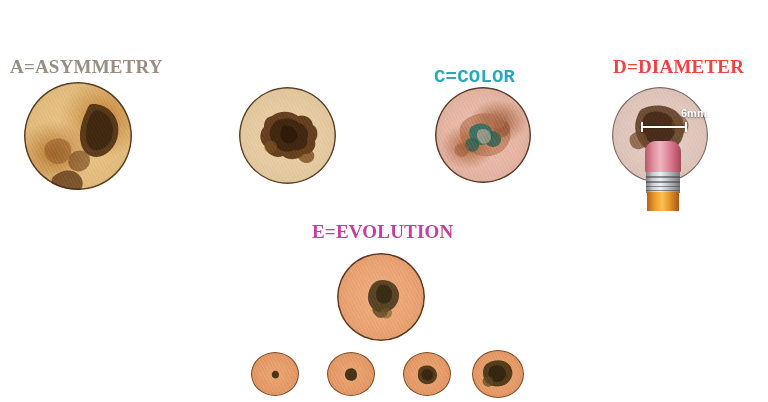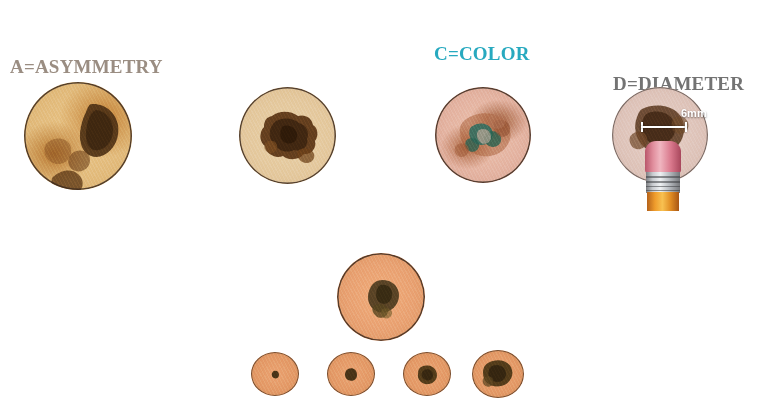--- a/index.html
+++ b/index.html
@@ -159,39 +159,39 @@
       <path d="M37 34 C45 30 54 31 60 36 C67 38 71 45 68 52 C70 59 63 65 55 63
                C47 67 38 63 35 56 C29 52 29 40 37 34 Z" fill="#3c2310" opacity="0.9"></path>
       <path d="M44 39 C51 37 57 41 58 47 C59 54 53 58 47 56 C41 54 39 45 44 39 Z" fill="#2a1808" opacity="0.8"></path>
       <path d="M62 62 C70 60 77 65 75 71 C73 77 64 78 60 72 C57 68 58 63 62 62 Z" fill="#6b4019" opacity="0.75"></path>
       <path d="M28 55 C33 52 39 55 38 61 C37 66 31 68 27 64 C24 61 25 57 28 55 Z" fill="#7a4c20" opacity="0.6"></path>
     </svg>
     <div class="skin-tex"></div>
     <div class="lesion-ring"></div>
   </div>
 
-  <div class="panel-label" id="label-color" style="left:434px; top:44px; color:#27a9bf;">C=COLOR</div>
+  <div class="panel-label" id="label-color" style="left:434px; top:68px; color:#27a9bf;font-family:Liberation Mono, monospace;">C=COLOR</div>
 
   <div class="lesion" id="lesion-color" style="left:435px; top:87px; width:96px; height:96px;">
     <svg width="96" height="96" viewBox="0 0 96 96" class="blob">
       <path d="M30 33 C40 25 55 24 65 30 C74 35 78 46 74 55 C70 65 58 71 47 69
                C35 67 26 58 25 47 C24 40 26 36 30 33 Z" fill="#a9603c" opacity="0.55"></path>
       <path d="M36 40 C44 34 54 36 57 43 C60 51 54 58 46 58 C37 58 31 47 36 40 Z" fill="#2f6b5e" opacity="0.88"></path>
       <path d="M52 46 C58 42 65 45 66 51 C67 58 60 62 54 59 C48 56 47 50 52 46 Z" fill="#27604f" opacity="0.82"></path>
       <path d="M33 52 C39 49 45 53 44 59 C43 65 36 67 32 62 C29 58 30 54 33 52 Z" fill="#2b6152" opacity="0.8"></path>
       <path d="M61 34 C68 31 75 35 75 42 C75 49 68 52 63 48 C58 44 57 36 61 34 Z" fill="#8d4e31" opacity="0.55"></path>
       <path d="M24 57 C31 55 36 60 33 66 C30 72 22 71 20 65 C19 60 21 58 24 57 Z" fill="#9a5634" opacity="0.5"></path>
       <path d="M55 28 C62 25 70 29 70 35 C70 41 62 44 57 40 C53 36 52 30 55 28 Z" fill="#b57a60" opacity="0.45"></path>
       <path d="M44 43 C50 40 56 44 56 50 C56 56 49 59 45 55 C41 51 41 45 44 43 Z" fill="#d8b4a4" opacity="0.55"></path>
     </svg>
     <div class="skin-tex"></div>
     <div class="lesion-ring"></div>
   </div>
 
-  <div class="panel-label" id="label-diameter" style="left:613px; top:74px; color:#737373;">D=DIAMETER</div>
+  <div class="panel-label" id="label-diameter" style="left:613px; top:57px; color:#ef4444;">D=DIAMETER</div>
 
   <div class="lesion" id="lesion-diameter" style="left:612px; top:87px; width:96px; height:96px;">
     <svg width="96" height="96" viewBox="0 0 96 96" class="blob">
       <path d="M30 22 C42 16 58 18 66 26 C74 34 74 48 67 57 C60 66 46 69 36 63
                C26 57 21 44 24 33 C26 27 27 24 30 22 Z" fill="#5a3a22" opacity="0.88"></path>
       <path d="M36 26 C47 22 58 26 62 35 C66 44 61 54 51 57 C41 60 31 53 30 43
                C29 34 32 28 36 26 Z" fill="#402714" opacity="0.85"></path>
       <path d="M22 46 C29 42 37 47 35 55 C33 63 23 65 19 58 C16 52 18 48 22 46 Z" fill="#6b4526" opacity="0.7"></path>
       <path d="M64 30 C72 28 78 34 76 41 C74 48 65 49 61 43 C58 38 60 31 64 30 Z" fill="#6e4829" opacity="0.62"></path>
     </svg>
@@ -211,20 +211,21 @@
     <div class="eraser"></div>
     <div class="ferrule">
       <div class="rib" style="top:22%"></div>
       <div class="rib" style="top:44%"></div>
       <div class="rib" style="top:66%"></div>
       <div class="rib" style="top:86%"></div>
     </div>
     <div class="barrel"></div>
   </div>
 
+  <div class="panel-label" id="label-evolution" style="left:312px; top:222px; color:#c4419a;">E=EVOLUTION</div>
 
   <div class="lesion" id="lesion-evolution" style="left:337px; top:253px; width:88px; height:88px;">
     <svg width="88" height="88" viewBox="0 0 88 88" class="blob">
       <path d="M40 28 C49 25 58 29 61 37 C64 45 60 54 52 58 C44 62 35 58 32 50
                C29 42 33 31 40 28 Z" fill="#4a3a1e" opacity="0.92"></path>
       <path d="M44 32 C51 31 56 36 55 43 C54 50 47 53 42 49 C37 45 39 33 44 32 Z" fill="#332710" opacity="0.85"></path>
       <path d="M38 52 C45 49 52 53 51 59 C50 65 42 67 38 62 C34 58 35 54 38 52 Z" fill="#55431f" opacity="0.8"></path>
       <path d="M46 56 C51 54 56 57 55 61 C54 66 47 67 45 63 C43 60 44 57 46 56 Z" fill="#6a5628" opacity="0.6"></path>
     </svg>
     <div class="skin-tex"></div>

